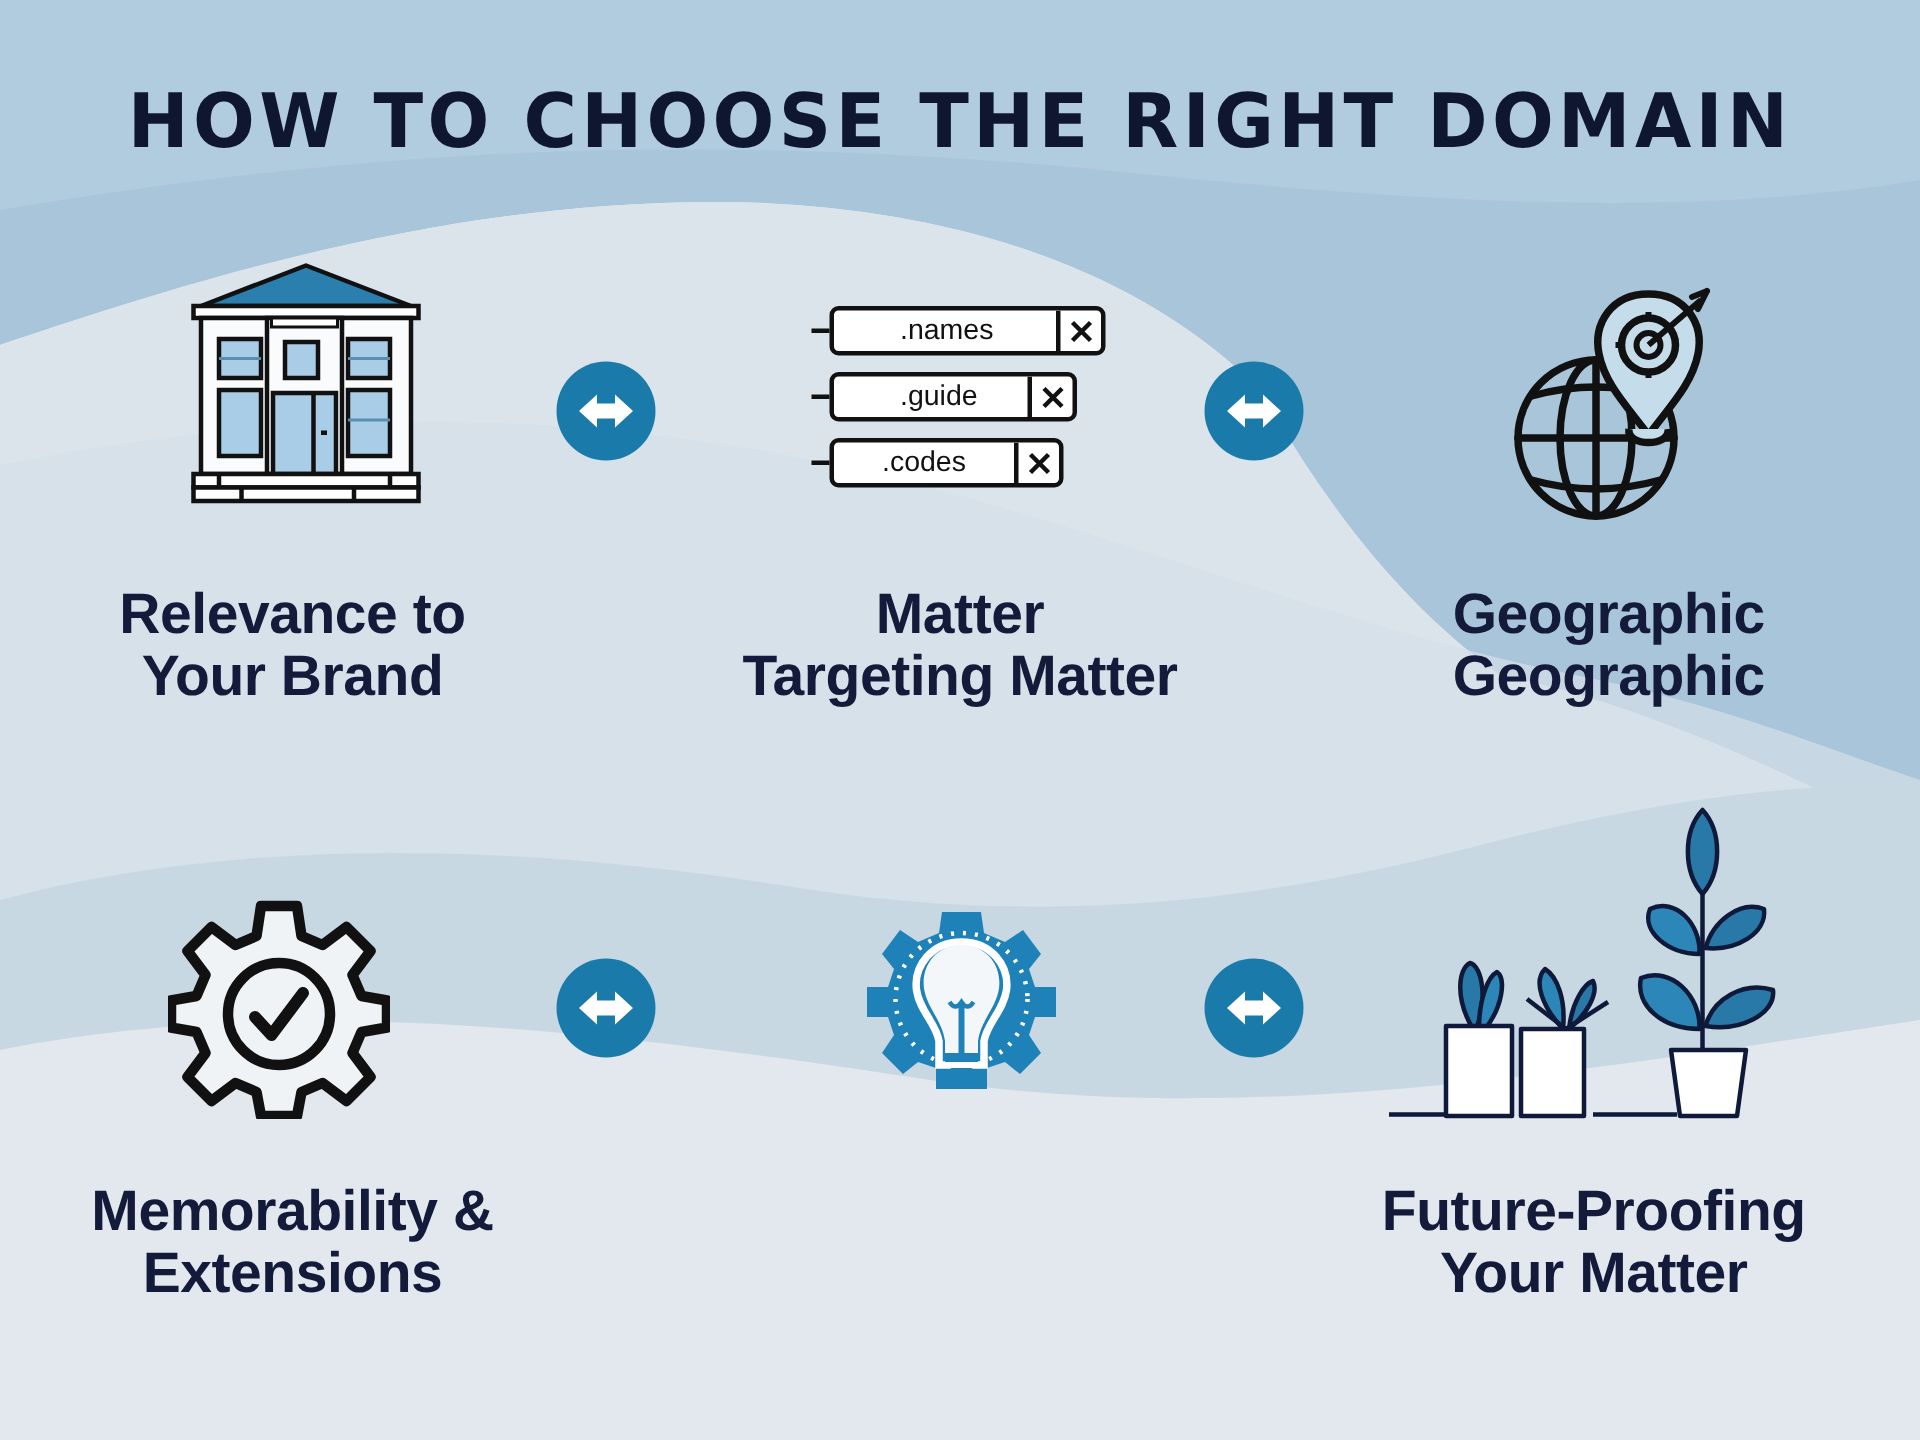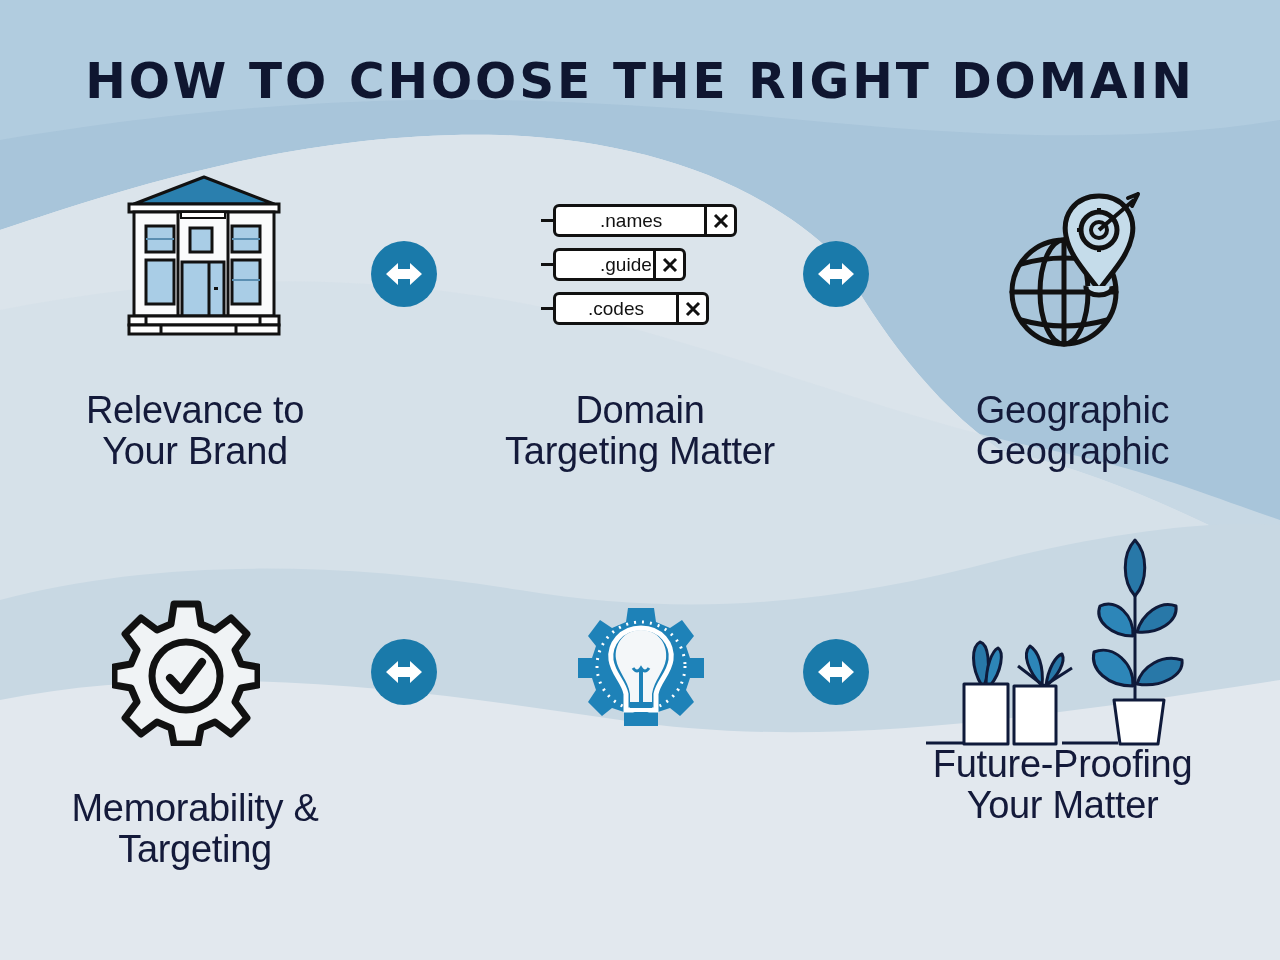--- a/index.html
+++ b/index.html
@@ -12,21 +12,21 @@
     .bg { position: absolute; inset: 0; z-index: 0; }
     .title {
       position: absolute; left: 0; top: 52px; width: 1280px;
       text-align: center; font-family: "DejaVu Sans", sans-serif;
       font-weight: 900; font-size: 50px; letter-spacing: 3px;
       color: #0f1630; transform: scaleX(0.97); z-index: 2;
     }
     .icon { position: absolute; z-index: 2; }
     .label {
       position: absolute; z-index: 2; text-align: center;
-      font-family: "Liberation Sans", sans-serif; font-weight: 400;
+      font-family: "Liberation Sans", sans-serif; font-weight: 700;
       font-size: 38px; line-height: 41px; color: #141a3a;
       letter-spacing: -0.3px;
     }
     .label span { display: block; }
     .arrow {
       position: absolute; width: 66px; height: 66px; border-radius: 50%;
       background: #1a7aaa; z-index: 2;
       display: flex; align-items: center; justify-content: center;
     }
     .ext-row { position: absolute; z-index: 2; display: flex; align-items: center; }
@@ -91,21 +91,21 @@
       <div class="ext-text" style="flex:1">.names</div>
       <div class="ext-x">
         <svg width="16" height="16" viewBox="0 0 16 16">
             <path d="M2 2 L14 14 M14 2 L2 14" stroke="#111" stroke-width="3"></path>
           </svg>
       </div>
     </div>
   </div>
   <div class="ext-row" style="left:541px;top:248px">
     <div class="ext-tick"></div>
-    <div class="ext-box" style="width:133px">
+    <div class="ext-box" style="width:165px">
       <div class="ext-text" style="flex:1">.guide</div>
       <div class="ext-x">
         <svg width="16" height="16" viewBox="0 0 16 16">
             <path d="M2 2 L14 14 M14 2 L2 14" stroke="#111" stroke-width="3"></path>
           </svg>
       </div>
     </div>
   </div>
   <div class="ext-row" style="left:541px;top:292px">
     <div class="ext-tick"></div>
@@ -201,29 +201,29 @@
   <svg width="40" height="28" viewBox="0 0 40 28">
       <path d="M2 14 L14 3 V9 H26 V3 L38 14 L26 25 V19 H14 V25 Z" fill="#fff"></path>
     </svg>
 </div>
 
 <div class="label" style="left:30px;top:390px;width:330px">
   <span>Relevance to</span>
   <span>Your Brand</span>
 </div>
 <div class="label" style="left:440px;top:390px;width:400px">
-  <span>Domain</span>
+  <span>Matter</span>
   <span>Targeting Matter</span>
 </div>
 <div class="label" style="left:910px;top:390px;width:325px">
   <span>Geographic</span>
   <span>Geographic</span>
 </div>
 <div class="label" style="left:20px;top:788px;width:350px">
   <span>Memorability &amp;</span>
-  <span>Targeting</span>
+  <span>Extensions</span>
 </div>
 <div class="label" style="left:460px;top:782px;width:360px">
 </div>
-<div class="label" style="left:880px;top:744px;width:365px">
+<div class="label" style="left:880px;top:788px;width:365px">
   <span>Future-Proofing</span>
   <span>Your Matter</span>
 </div>
 
 </body></html>

